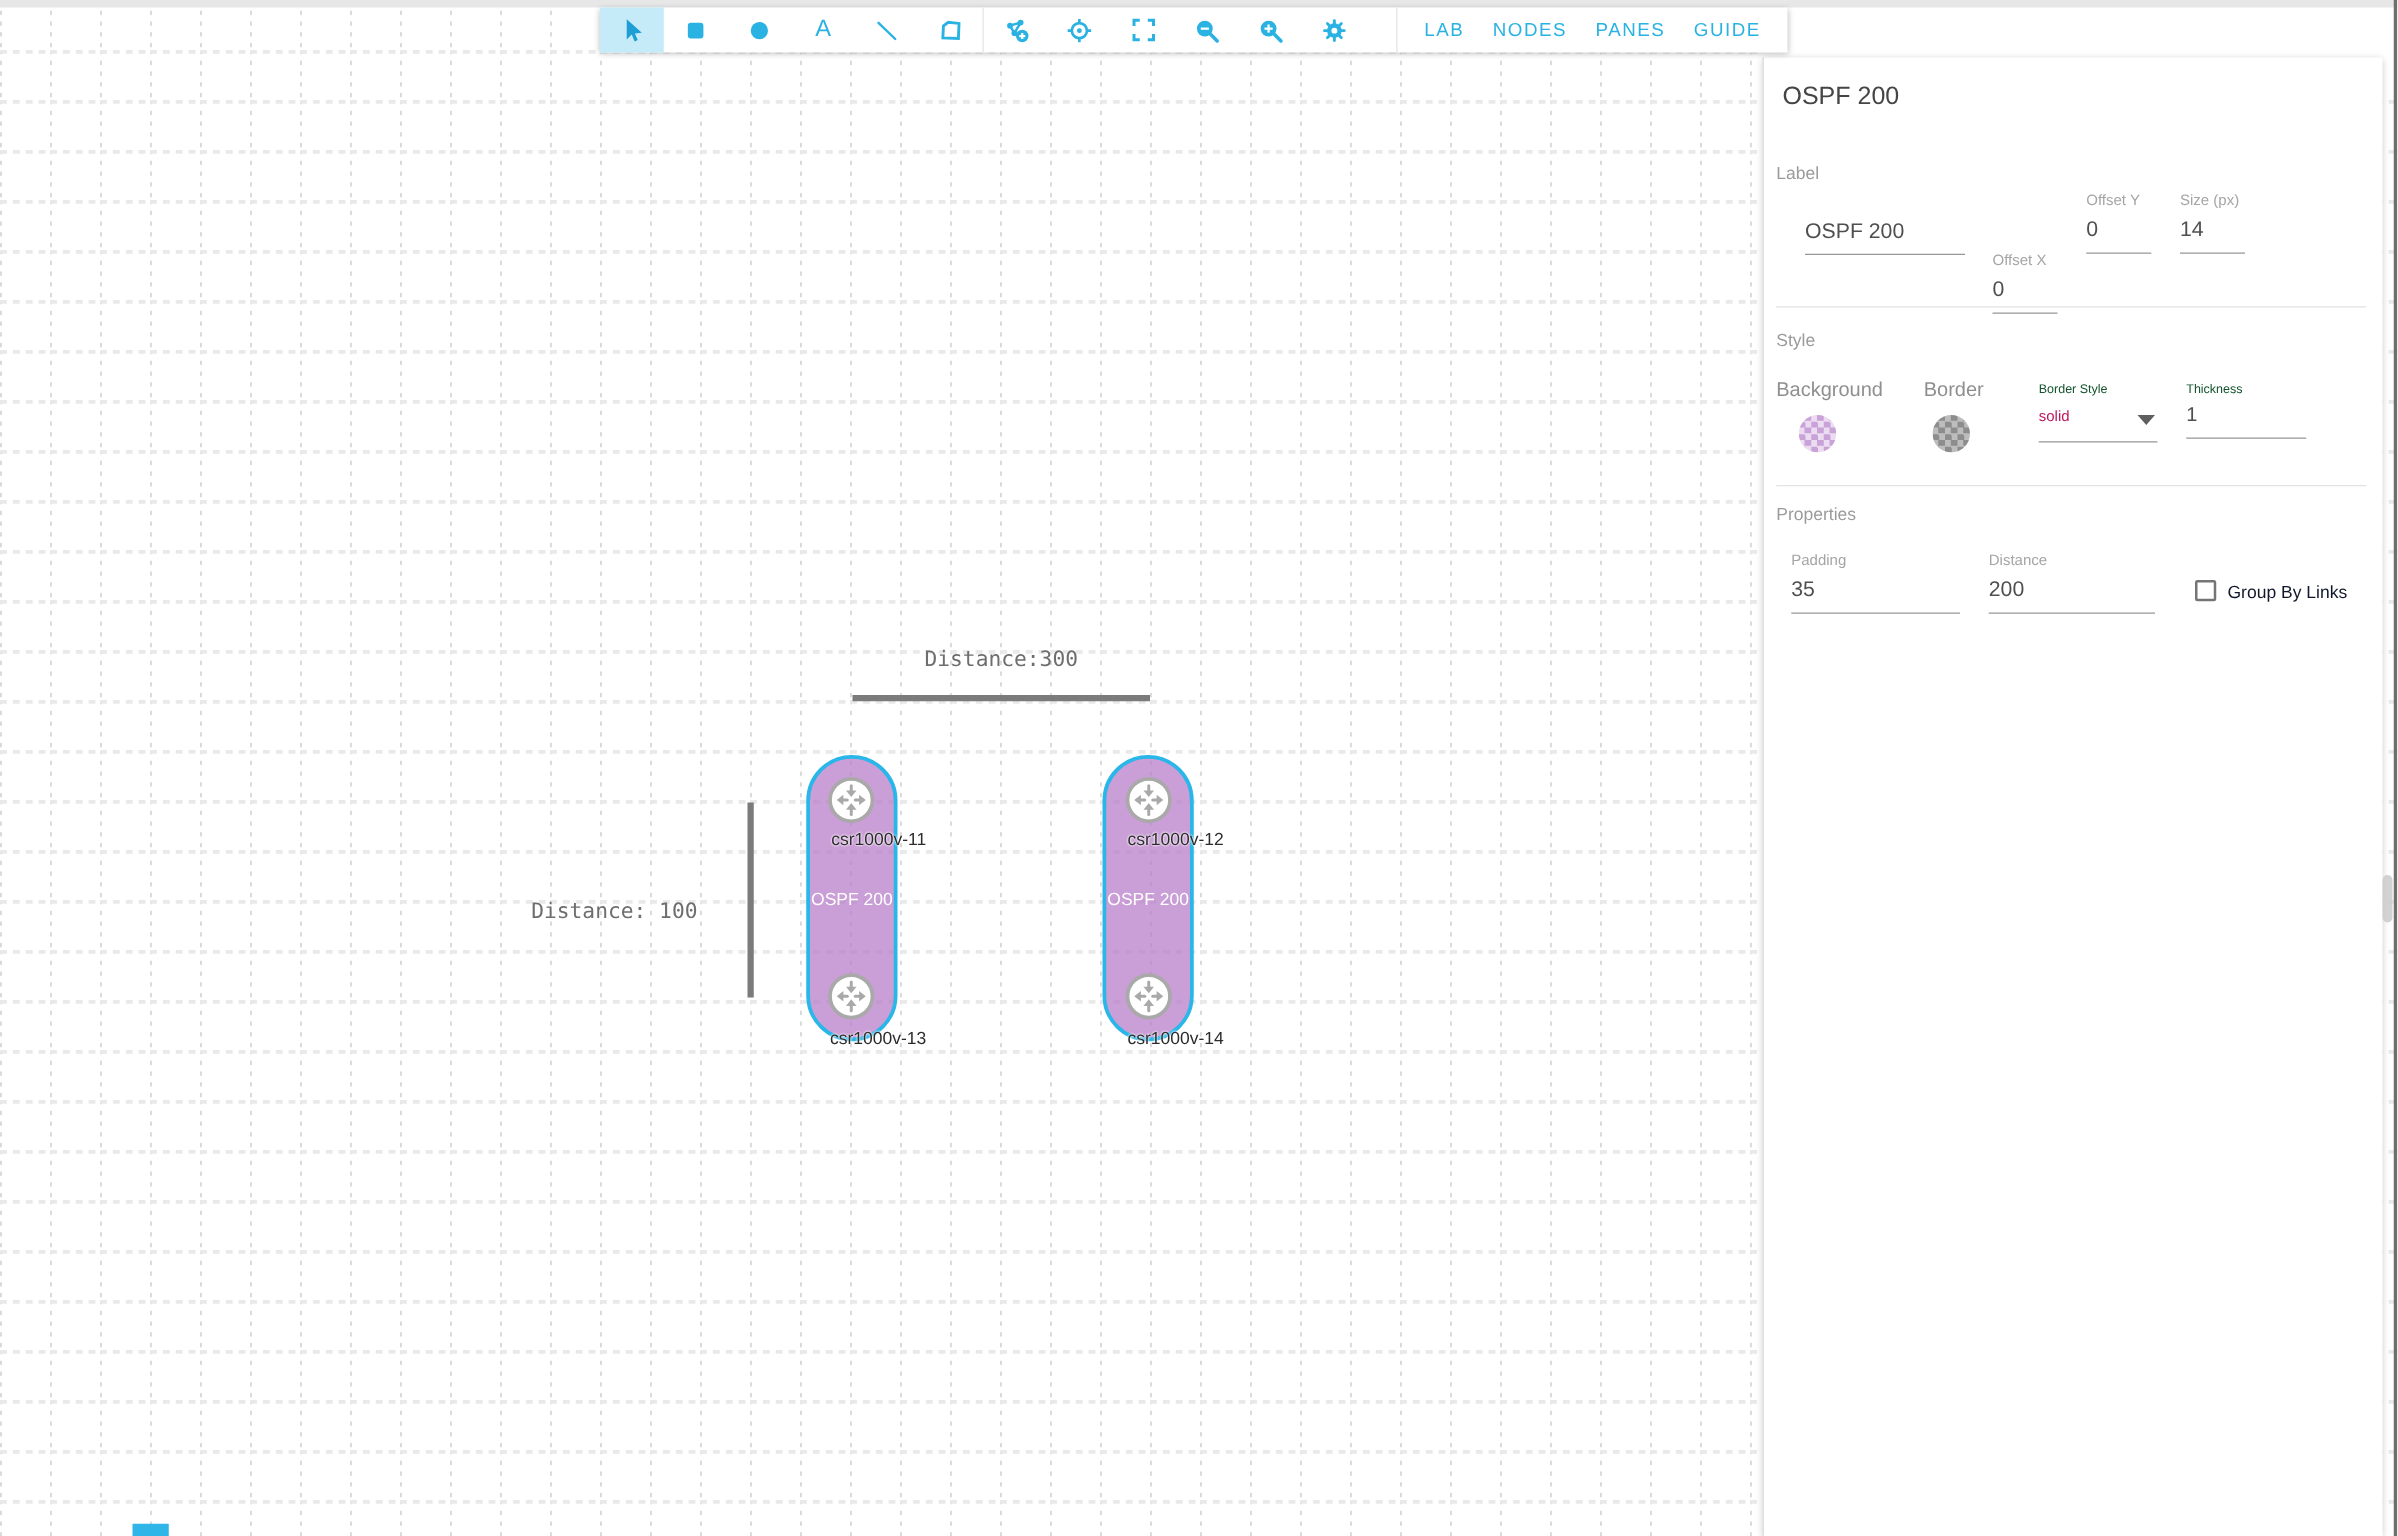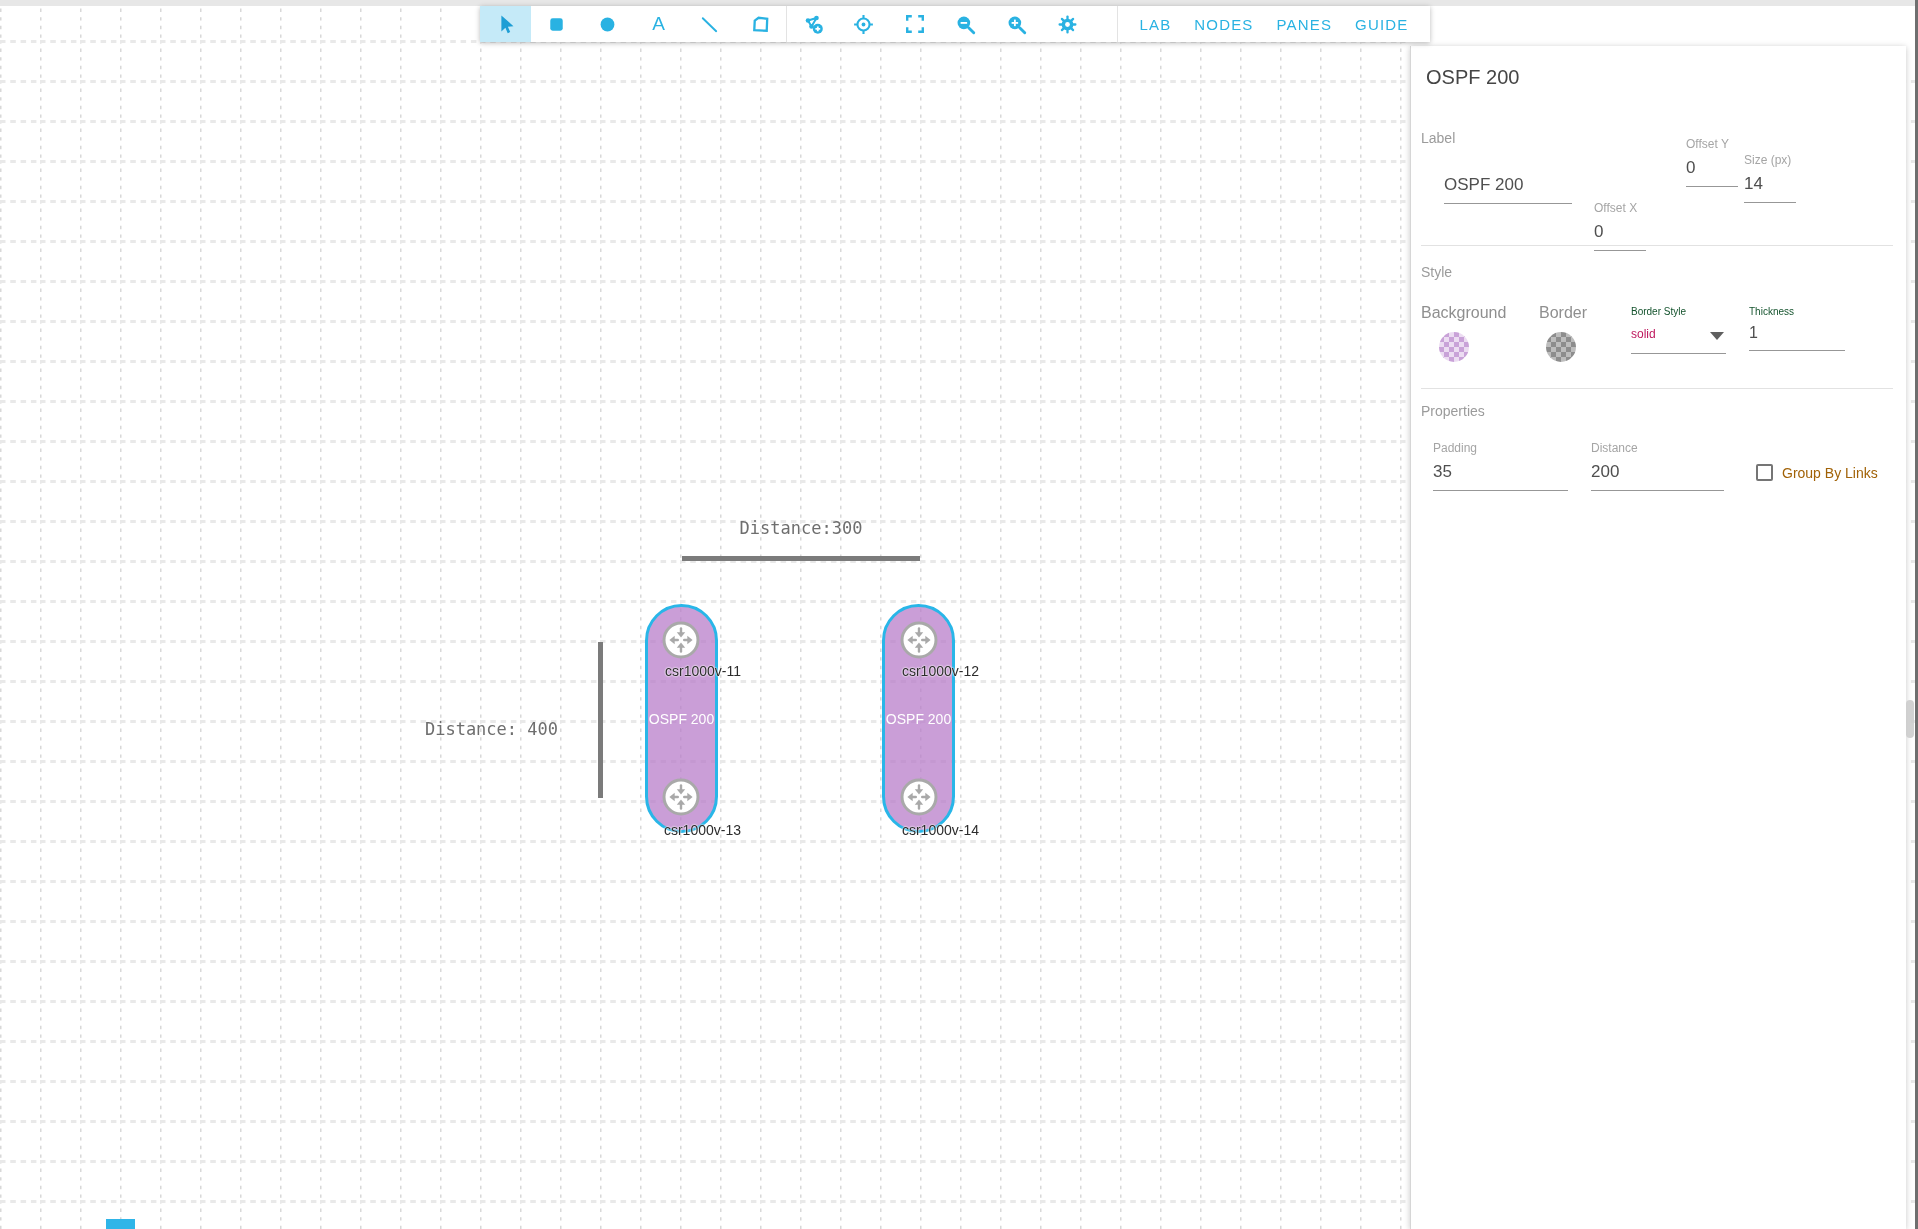--- a/index.html
+++ b/index.html
@@ -51,21 +51,21 @@
   .swatch-label { font-size:16px; color:#8f8f8f; }
   .swatch { width:30px; height:30px; border-radius:50%; background-size:10px 10px; cursor:pointer; }
   .swatch.purple { background-image:repeating-conic-gradient(#c9a2d8 0% 25%, #ecdcf2 0% 50%); }
   .swatch.gray   { background-image:repeating-conic-gradient(#8d8d8d 0% 25%, #bdbdbd 0% 50%); }
   .mini-label { font-size:10px; color:#14532d; }
   .select-box { width:95px; height:30px; border-bottom:1px solid #979797; cursor:pointer; }
   .select-box .sel-value { position:static; font-size:12px; color:#be185d; }
   .caret { right:2px; top:8px; width:0; height:0; border-left:7px solid transparent;
            border-right:7px solid transparent; border-top:8px solid #5f5f5f; }
   .checkbox { width:17px; height:17px; border:2px solid #757575; border-radius:2px; background:#fff; cursor:pointer; }
-  .cb-label { font-size:14px; color:#a16207; }
+  .cb-label { font-size:14px; color:#0f172a; }
 
   
   .edge-line { position:absolute; left:1915px; top:0; width:3px; height:1229px; background:#6f6f6f; z-index:9; }
   .scroll-thumb { position:absolute; left:1906px; top:700px; width:8px; height:38px; background:#cacaca;
                   border-radius:4px; opacity:.85; z-index:9; }
   .hscroll-chip { position:absolute; left:106px; top:1219px; width:29px; height:10px; background:#2fb5e8; z-index:3; }
 </style>
 </head>
 <body>
 
@@ -209,21 +209,21 @@
       <span class="tb-menu-item">LAB</span>
       <span class="tb-menu-item">NODES</span>
       <span class="tb-menu-item">PANES</span>
       <span class="tb-menu-item">GUIDE</span>
     </div>
   </div>
 
   <div class="annot-text" style="left:682px; top:518px; width:238px; text-align:center;">Distance:300</div>
   <div class="annot-line" style="left:682px; top:556px; width:238px; height:5px;"></div>
 
-  <div class="annot-text" style="left:418px; top:719px; width:140px; text-align:right;">Distance: 400</div>
+  <div class="annot-text" style="left:418px; top:719px; width:140px; text-align:right;">Distance: 100</div>
   <div class="annot-line" style="left:598px; top:642px; width:5px; height:156px;"></div>
 
   <div class="group-pill" style="left:645px; top:604px;">
     <span class="group-pill-label">OSPF 200</span>
   </div>
 
   <div class="group-pill" style="left:882px; top:604px;">
     <span class="group-pill-label">OSPF 200</span>
   </div>
 
@@ -254,21 +254,21 @@
 
     <div class="section-heading" style="left:10px; top:84px;">Label</div>
 
     <div class="field" style="left:33px; top:129px;">
       <input style="width: 128px;" value="OSPF 200">
     </div>
     <div class="field" style="left:183px; top:107px;margin-top:48px;">
       <label>Offset X</label>
       <input style="width: 52px;" value="0">
     </div>
-    <div class="field" style="left:258px; top:91px;margin-left:17px;">
+    <div class="field" style="left:258px; top:107px;">
       <label>Offset Y</label>
       <input style="width: 52px;" value="0">
     </div>
     <div class="field" style="left:333px; top:107px;">
       <label>Size (px)</label>
       <input style="width: 52px;" value="14">
     </div>
 
     <div class="divider" style="top:199px;"></div>
 

